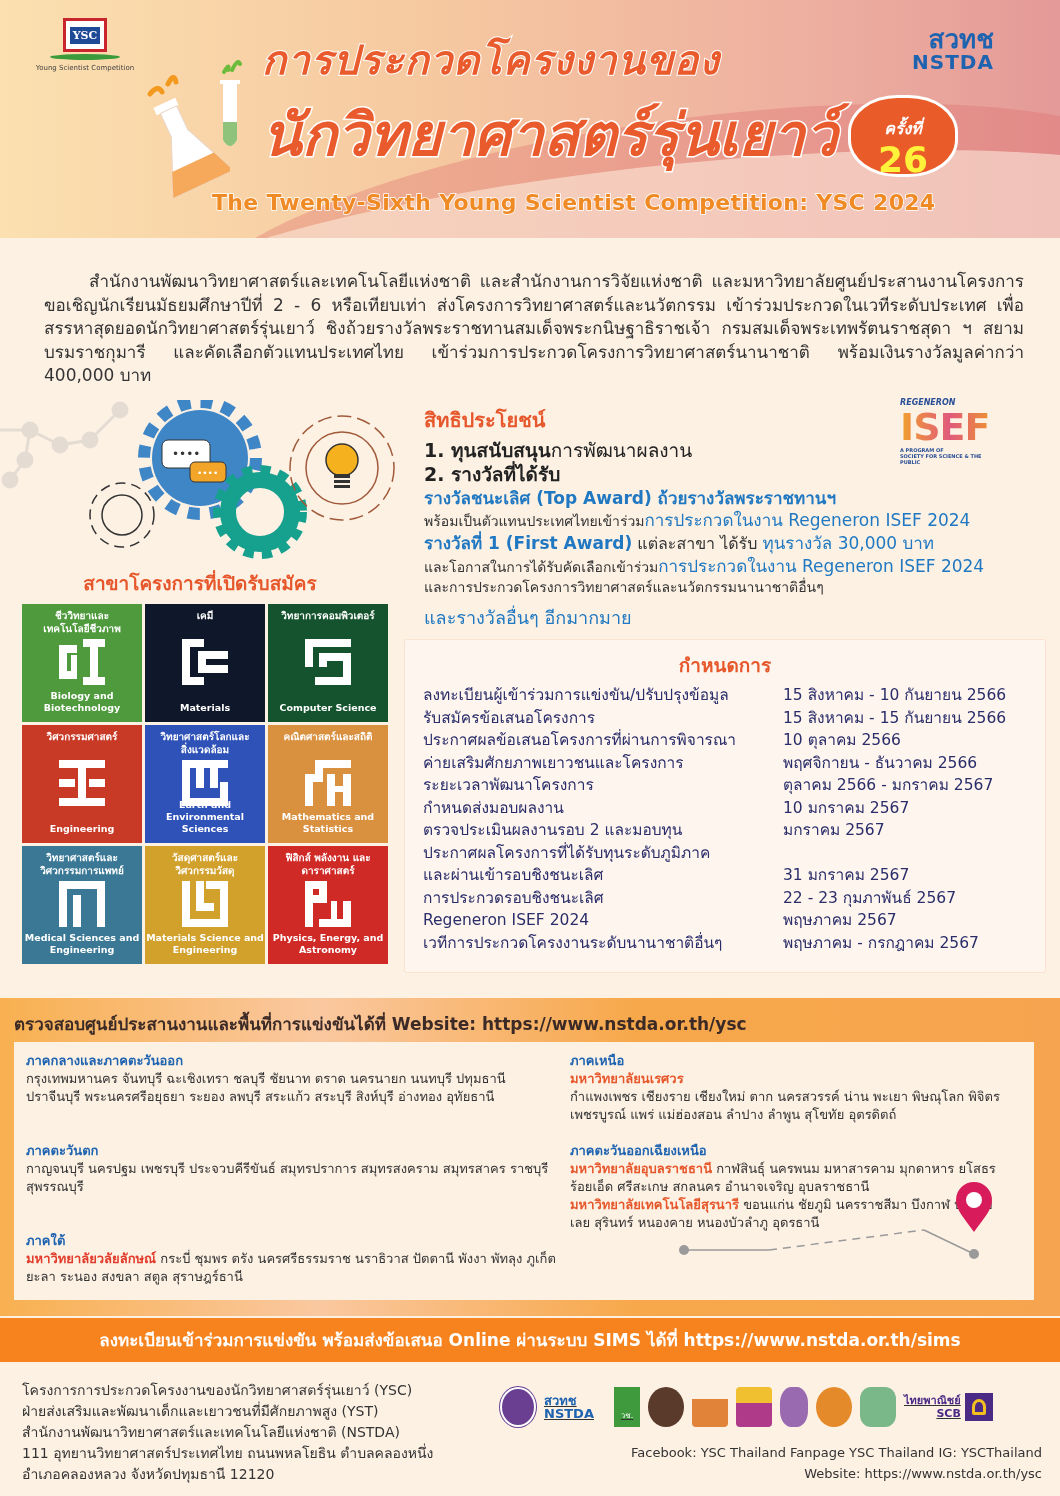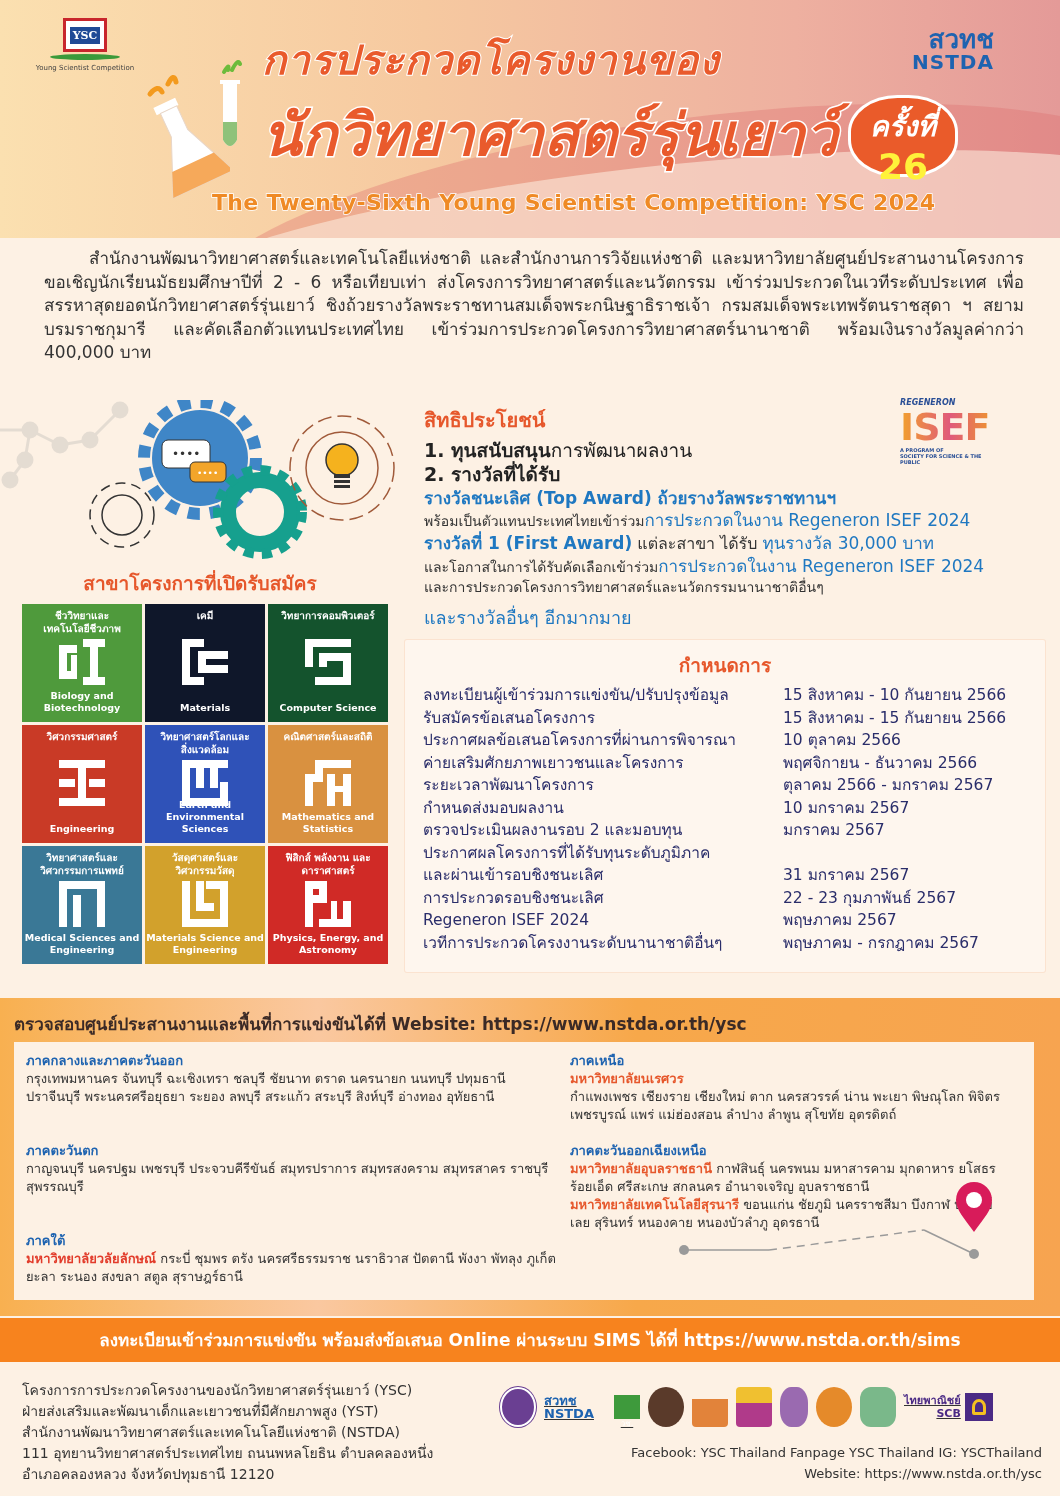--- a/index.html
+++ b/index.html
@@ -21,30 +21,30 @@
 
   .flask { position: absolute; left: 140px; top: 70px; width: 90px; height: 130px; }
   .tube { position: absolute; left: 216px; top: 60px; width: 28px; height: 92px; }
 
   .title1 { position: absolute; left: 262px; top: 28px; font-size: 40px; font-weight: bold; color: #e95a2c; font-style: italic;
     -webkit-text-stroke: 2px #fff; paint-order: stroke fill; letter-spacing: 1px; }
   .title2 { position: absolute; left: 262px; top: 88px; font-size: 58px; font-weight: bold; color: #e95a2c; font-style: italic;
     -webkit-text-stroke: 3px #fff; paint-order: stroke fill; }
   .round-badge { position: absolute; left: 848px; top: 95px; width: 110px; height: 82px; border-radius: 45%;
     background: #ea5b2a; border: 3px solid #fff; text-align: center; color: #fff; }
-  .round-badge .lbl { font-size: 28px; font-style: italic; font-weight: bold; margin-top: 6px; }
+  .round-badge .lbl { font-size: 16px; font-style: italic; font-weight: bold; margin-top: 18px; }
   .round-badge .num { font-size: 36px; font-weight: bold; color: #fff23a; line-height: 38px; }
   .subtitle { position: absolute; left: 212px; top: 190px; font-size: 22px; font-weight: bold; color: #ef8a25;
     -webkit-text-stroke: 1.5px #fff; paint-order: stroke fill; letter-spacing: 0.3px; }
   .nstda-logo { position: absolute; left: 912px; top: 26px; color: #1e63b0; font-weight: bold; text-align: right; }
   .nstda-logo .th { font-size: 26px; line-height: 26px; }
   .nstda-logo .en { font-size: 20px; line-height: 20px; letter-spacing: 1px; }
 
   
-  .intro { position: absolute; left: 44px; top: 247px; width: 980px; font-size: 17px; line-height: 23.5px; color: #333; text-align: justify; }
+  .intro { position: absolute; left: 44px; top: 270px; width: 980px; font-size: 17px; line-height: 23.5px; color: #333; text-align: justify; }
   .intro p { text-indent: 45px; }
 
   
   .dna { position: absolute; left: 0; top: 390px; width: 140px; height: 100px; opacity: 0.45; }
 
   
   .gears { position: absolute; left: 80px; top: 400px; width: 320px; height: 160px; }
 
   
   .benefits { position: absolute; left: 424px; top: 404px; width: 600px; }
@@ -416,21 +416,21 @@
   <div>โครงการการประกวดโครงงานของนักวิทยาศาสตร์รุ่นเยาว์ (YSC)</div>
   <div>ฝ่ายส่งเสริมและพัฒนาเด็กและเยาวชนที่มีศักยภาพสูง (YST)</div>
   <div>สำนักงานพัฒนาวิทยาศาสตร์และเทคโนโลยีแห่งชาติ (NSTDA)</div>
   <div>111 อุทยานวิทยาศาสตร์ประเทศไทย ถนนพหลโยธิน ตำบลคลองหนึ่ง</div>
   <div>อำเภอคลองหลวง จังหวัดปทุมธานี 12120</div>
 </div>
 
 <div class="partners">
   <div class="partner" style="background:#6a3f92;border:2px solid #fff;box-shadow:0 0 0 1px #6a3f92;"></div>
   <div style="color:#1e63b0;font-weight:bold;font-size:13px;line-height:13px;width:62px;">สวทช NSTDA</div>
-  <div style="width:26px;height:24px;background:#3e9a3c;color:#fff;font-size:8px;text-align:center;padding-top:22px;">วช.</div>
+  <div style="width:26px;height:40px;background:#3e9a3c;color:#fff;font-size:8px;text-align:center;padding-top:22px;">วช.</div>
   <div class="partner" style="background:#5a3a2a;"></div>
   <div class="partner" style="background:linear-gradient(#fdf1e4 30%, #e2833a 30%);border-radius:4px;"></div>
   <div class="partner" style="background:linear-gradient(#f0c030 40%, #b03a8a 40%);border-radius:4px;"></div>
   <div class="partner" style="background:#9a6ab0;border-radius:40%;width:28px;"></div>
   <div class="partner" style="background:#e58a2a;"></div>
   <div class="partner" style="background:#7ab88a;border-radius:30%;"></div>
   <div style="display:flex;align-items:center;gap:4px;">
     <div style="text-align:right;color:#4b2a85;font-size:11px;line-height:13px;font-weight:bold;">
       <div>ไทยพาณิชย์</div>
       <div>SCB</div>

